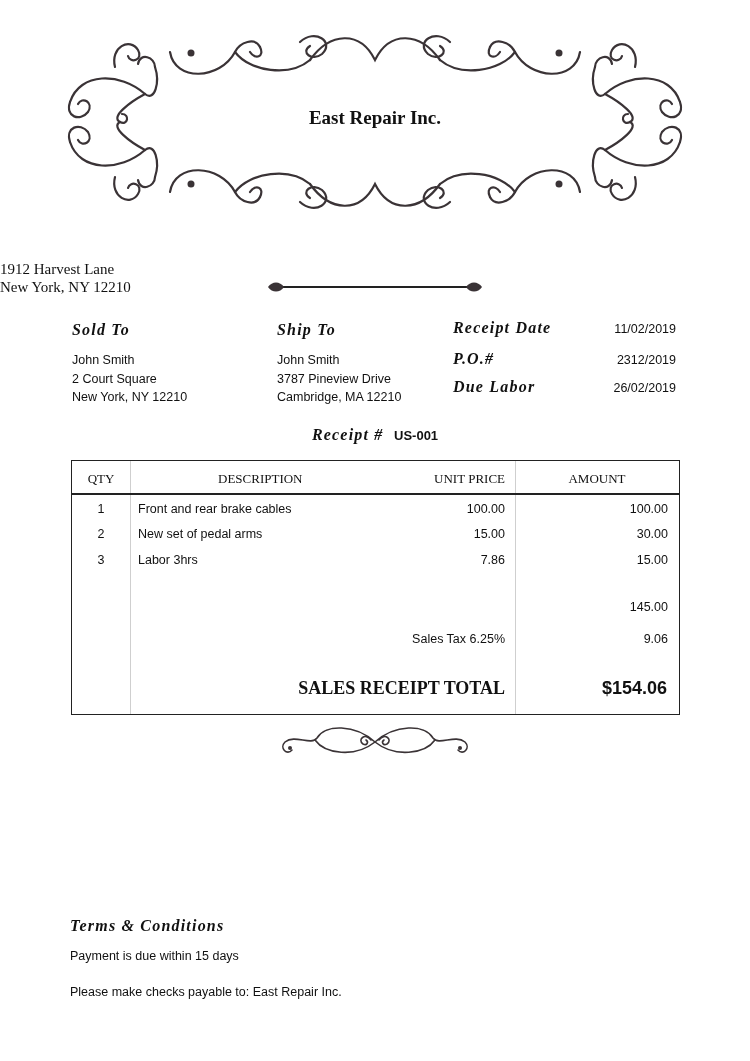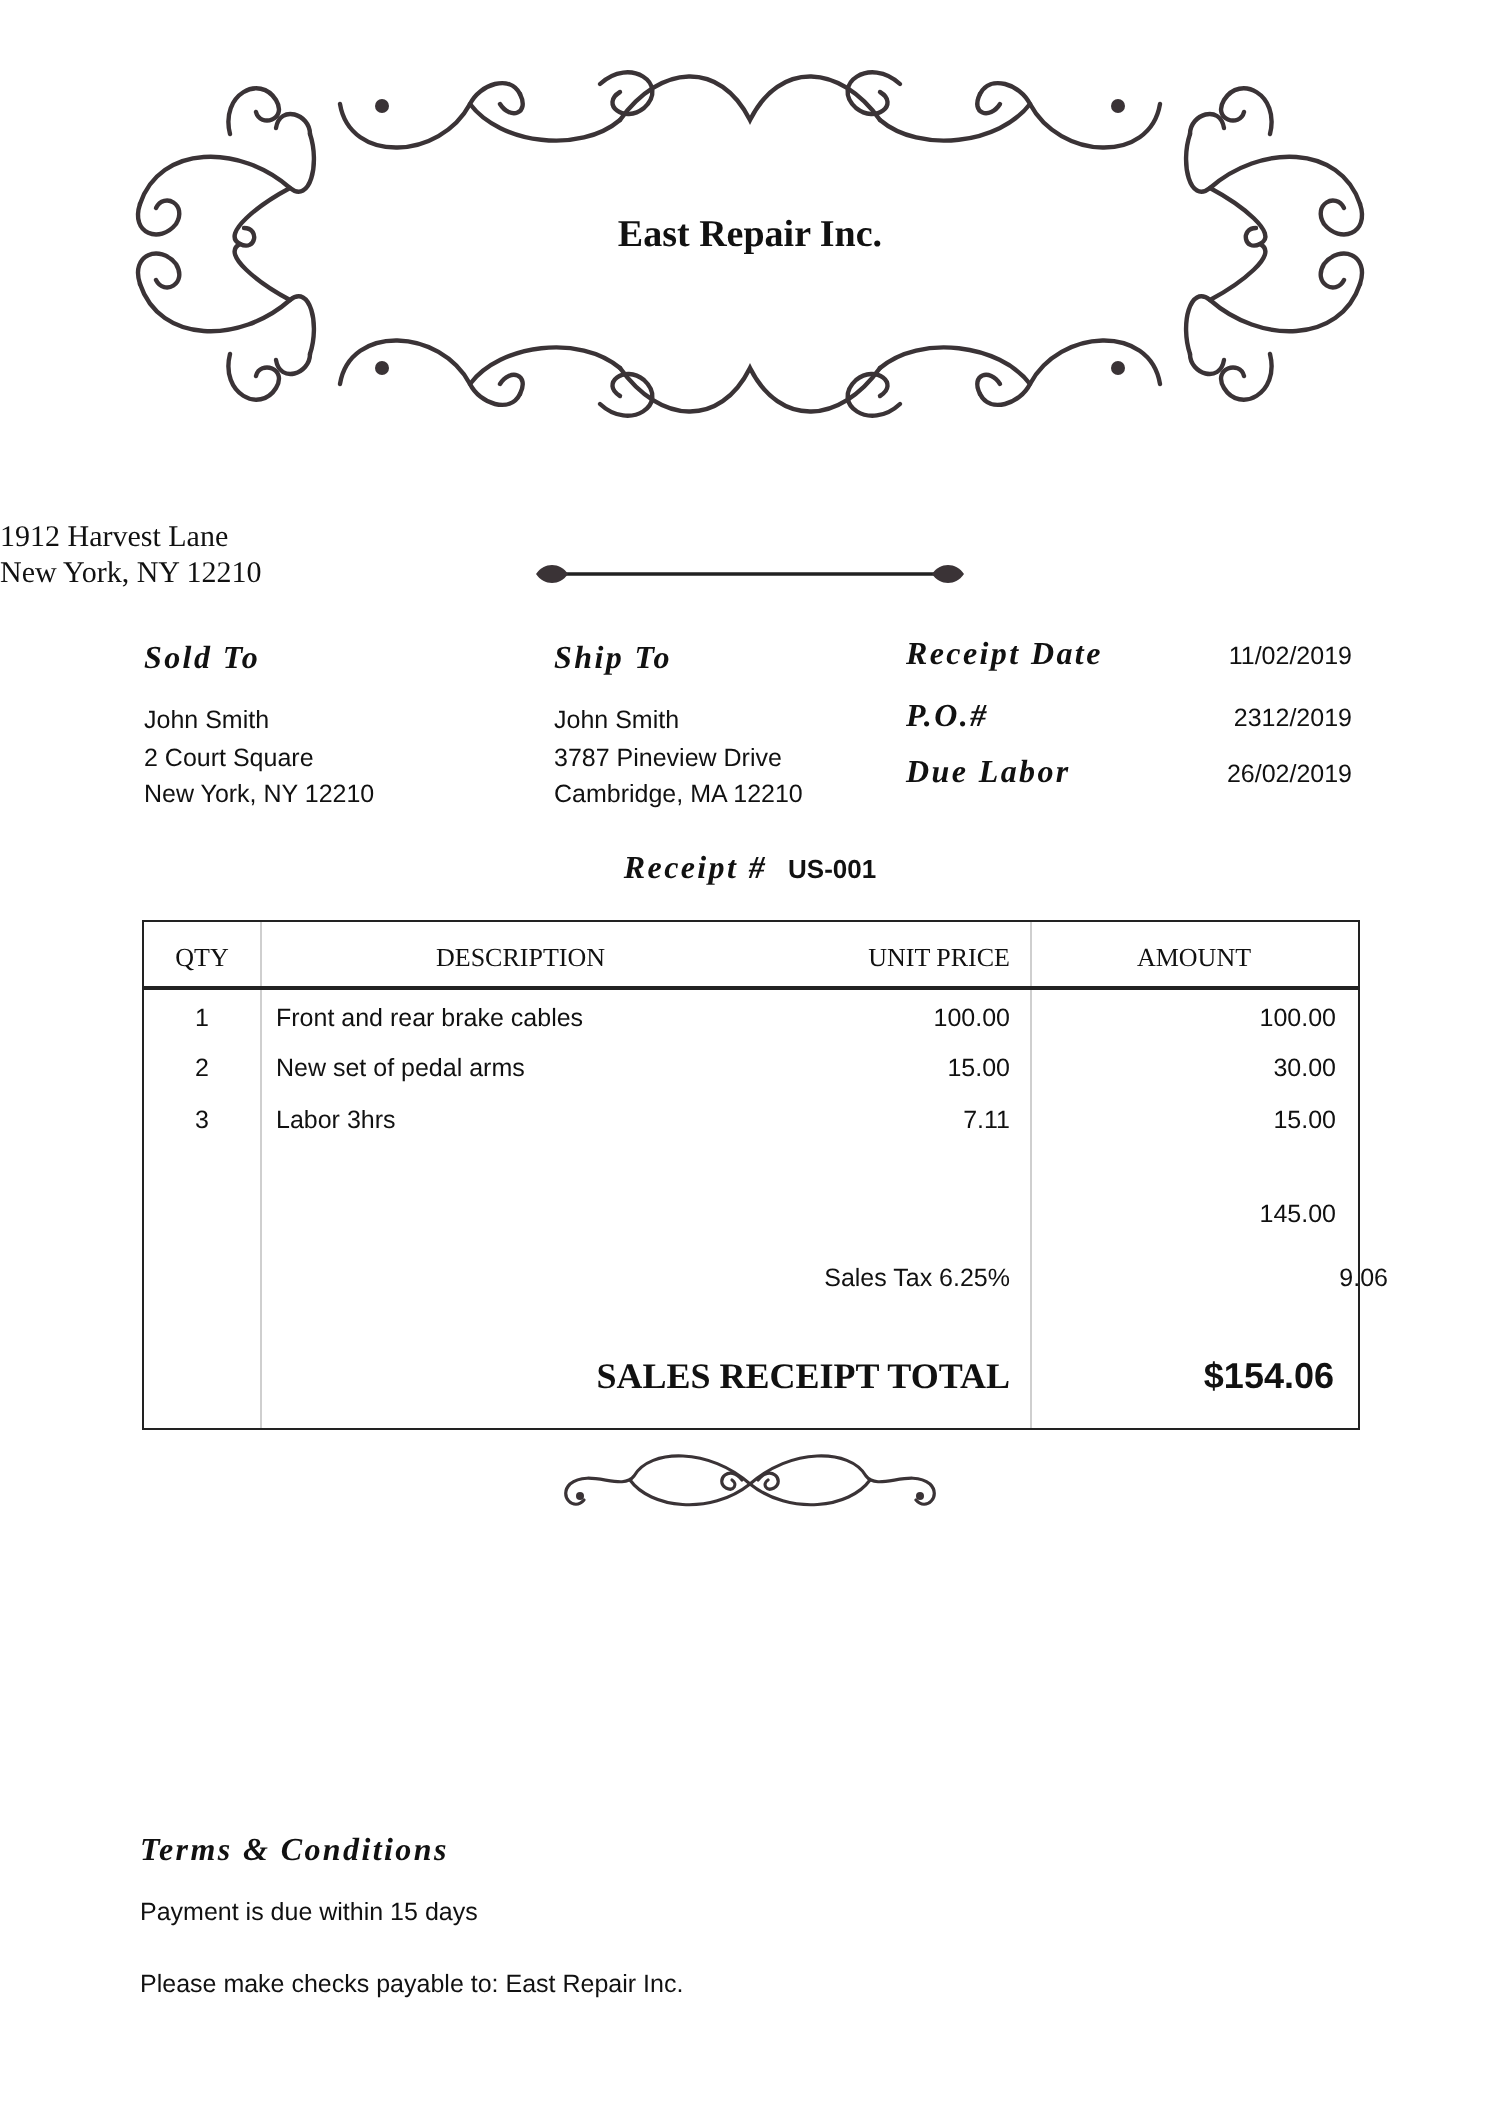--- a/index.html
+++ b/index.html
@@ -159,26 +159,26 @@
   <div class="td right" style="left:300px; width:133px; top:41px;">100.00</div>
   <div class="td right" style="left:443px; width:153px; top:41px;">100.00</div>
 
   <div class="td center" style="left:0; width:58px; top:66px;">2</div>
   <div class="td" style="left:66px; top:66px;">New set of pedal arms</div>
   <div class="td right" style="left:300px; width:133px; top:66px;">15.00</div>
   <div class="td right" style="left:443px; width:153px; top:66px;">30.00</div>
 
   <div class="td center" style="left:0; width:58px; top:92px;">3</div>
   <div class="td" style="left:66px; top:92px;">Labor 3hrs</div>
-  <div class="td right" style="left:300px; width:133px; top:92px;">7.11</div>
+  <div class="td right" style="left:300px; width:133px; top:92px;">7.86</div>
   <div class="td right" style="left:443px; width:153px; top:92px;">15.00</div>
 
   <div class="td right" style="left:443px; width:153px; top:139px;">145.00</div>
   <div class="td right" style="left:200px; width:233px; top:171px;">Sales Tax 6.25%</div>
-  <div class="td right" style="left:469px; width:153px; top:171px;padding-left:36px;">9.06</div>
+  <div class="td right" style="left:443px; width:153px; top:171px;padding-left:36px;">9.06</div>
 
   <div id="total-label" class="td right" style="left:150px; width:283px; top:217px;">SALES RECEIPT TOTAL</div>
   <div id="total-val" class="td right" style="left:443px; width:152px; top:217px;">$154.06</div>
 </div>
 
 <svg id="flourish" class="abs" viewBox="0 0 200 35" fill="none" stroke="#3a3336" stroke-width="1.6" stroke-linecap="round">
   <path d="M100 18 C 80 0, 50 0, 42 14 C 36 22, 20 10, 10 18 C 4 24, 12 32, 17 26"></path>
   <path d="M100 18 C 80 34, 50 30, 40 16"></path>
   <path d="M100 18 C 120 0, 150 0, 158 14 C 164 22, 180 10, 190 18 C 196 24, 188 32, 183 26"></path>
   <path d="M100 18 C 120 34, 150 30, 160 16"></path>

